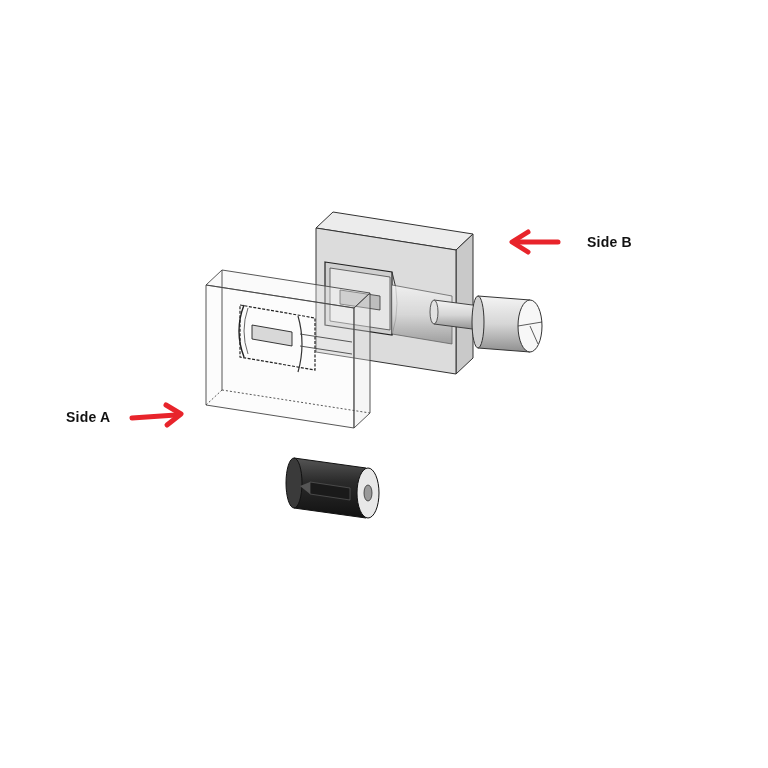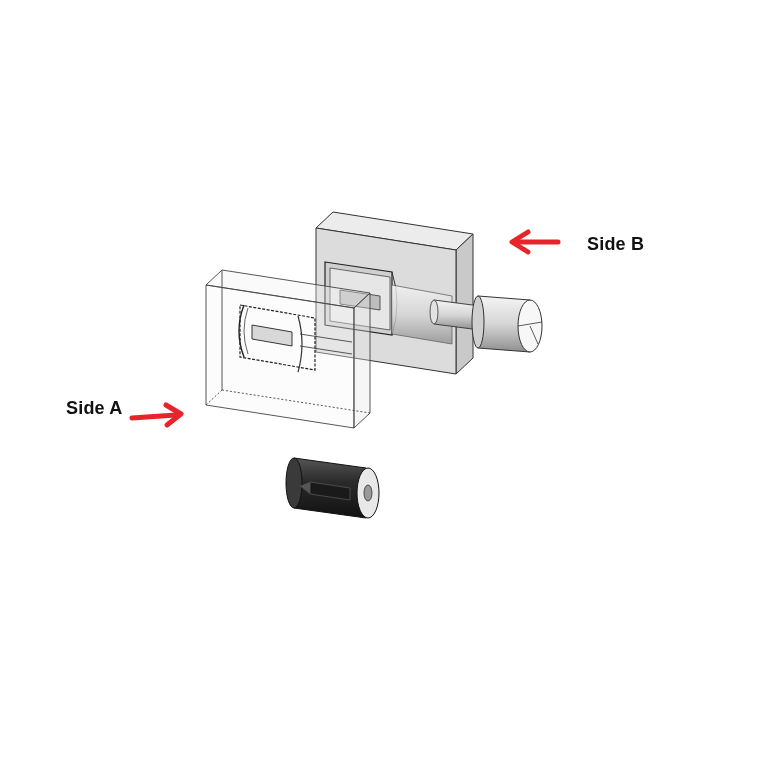--- a/index.html
+++ b/index.html
@@ -1,17 +1,17 @@
 <!DOCTYPE html>
 <html><head>
 <meta charset="utf-8">
 <style>
   html, body { margin:0; padding:0; background:#ffffff; }
   body { width:768px; height:768px; position:relative; overflow:hidden; font-family:"Liberation Sans", sans-serif; }
-  .label { position:absolute; font-weight:bold; font-size:18px; color:#111; letter-spacing:0.2px; }
+  .label { position:absolute; font-weight:bold; font-size:14px; color:#111; letter-spacing:0.2px; }
   svg.scene { position:absolute; left:0; top:0; }
 </style>
 </head>
 <body>
 
 <svg class="scene" width="768" height="768" viewBox="0 0 768 768">
   <defs>
     <linearGradient id="cylGrad" x1="0" y1="0" x2="0" y2="1">
       <stop offset="0" stop-color="#f4f4f4"></stop>
       <stop offset="0.5" stop-color="#d6d6d6"></stop>
@@ -82,13 +82,13 @@
     <polyline points="528,232 512,242 528,252" fill="none" stroke="#e8242b" stroke-width="5" stroke-linecap="round" stroke-linejoin="round"></polyline>
   </g>
 
   <g>
     <line x1="132" y1="418" x2="176" y2="415" stroke="#e8242b" stroke-width="5" stroke-linecap="round"></line>
     <polyline points="166,405 181,414 167,425" fill="none" stroke="#e8242b" stroke-width="5" stroke-linecap="round" stroke-linejoin="round"></polyline>
   </g>
 </svg>
 
 <div class="label" style="left:587px; top:234px;">Side B</div>
-<div class="label" style="left:66px; top:398px;">Side A</div>
+<div class="label" style="left:66px; top:409px;">Side A</div>
 
 </body></html>

